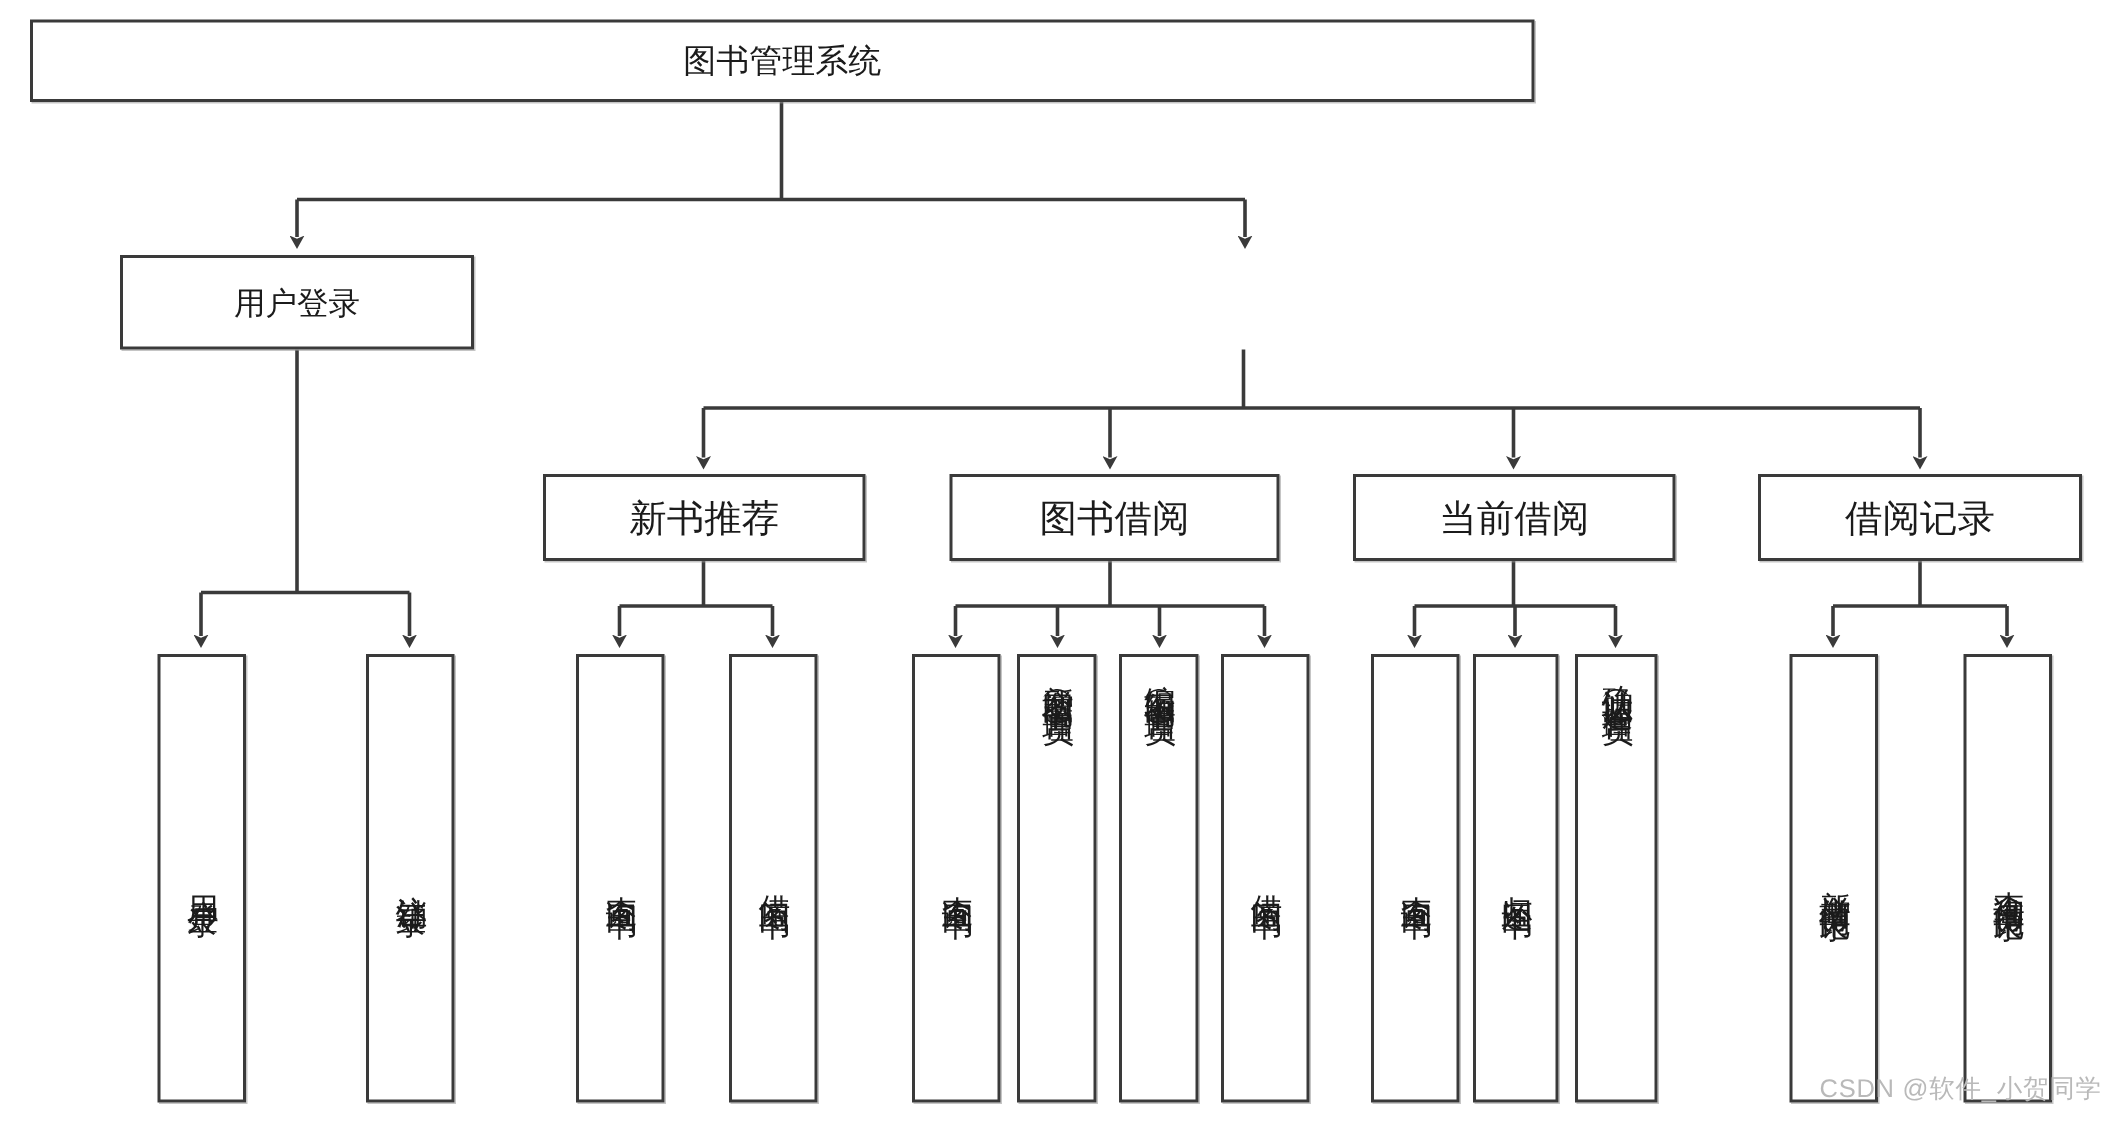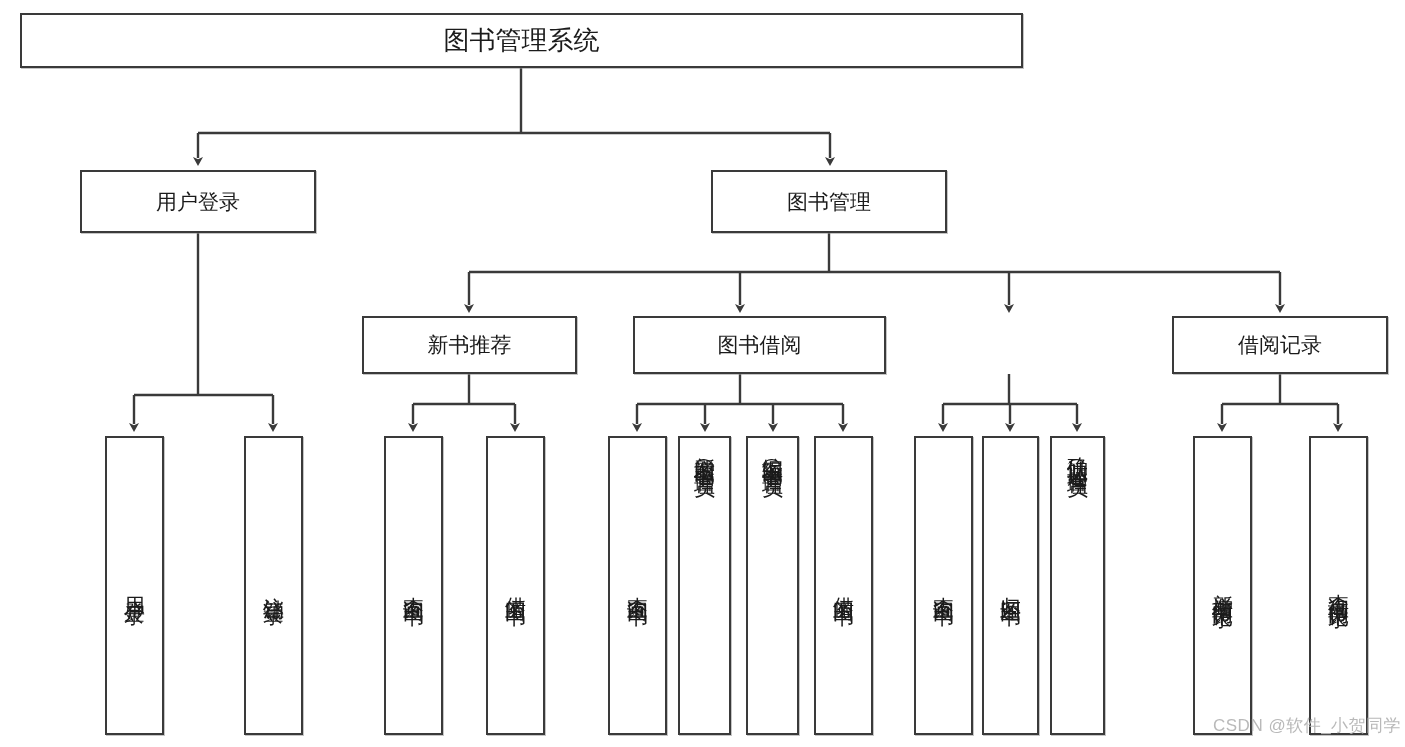--- a/index.html
+++ b/index.html
@@ -30,27 +30,27 @@
     box-sizing: border-box;
     background: #ffffff;
     border: 2px solid #3a3a3a;
     box-shadow: 1px 1px 0 rgba(150,150,150,0.55);
     display: flex;
     align-items: center;
     justify-content: center;
     color: #1b1b1b;
   }
   .node.root {
-    font-size: 26px;
+    font-size: 22px;
   }
   .node.level1 {
     font-size: 21px;
   }
   .node.level2 {
-    font-size: 21px;
+    font-size: 25px;
   }
   .node.leaf {
     font-size: 21px;
     align-items: flex-start;
     justify-content: center;
     padding-top: 2px;
   }
   .vlabel {
     writing-mode: vertical-rl;
     text-orientation: upright;
@@ -127,29 +127,29 @@
     </g>
   </svg>
 
   <div class="node root" style="left:20px; top:13px; width:1003px; height:55px;">
     <span>图书管理系统</span>
   </div>
 
   <div class="node level1" style="left:80px; top:170px; width:236px; height:63px;">
     <span>用户登录</span>
   </div>
-  <div class="node level1" style="left:711px; top:170px; width:236px; height:63px;">
-    <span>图书管理</span>
-  </div>
 
   <div class="node level2" style="left:362px; top:316px; width:215px; height:58px;">
     <span>新书推荐</span>
   </div>
-  <div class="node level2" style="left:633px; top:316px; width:253px; height:58px;">
+  <div class="node level2" style="left:633px; top:316px; width:220px; height:58px;">
     <span>图书借阅</span>
+  </div>
+  <div class="node level2" style="left:902px; top:316px; width:215px; height:58px;">
+    <span>当前借阅</span>
   </div>
   <div class="node level2" style="left:1172px; top:316px; width:216px; height:58px;align-items:center;">
     <span>借阅记录</span>
   </div>
 
   <div class="node leaf center-v" style="left:105px; top:436px; width:59px; height:299px;">
     <span class="vlabel">用户登录</span>
   </div>
   <div class="node leaf center-v" style="left:244px; top:436px; width:59px; height:299px;">
     <span class="vlabel">注销登录</span>

